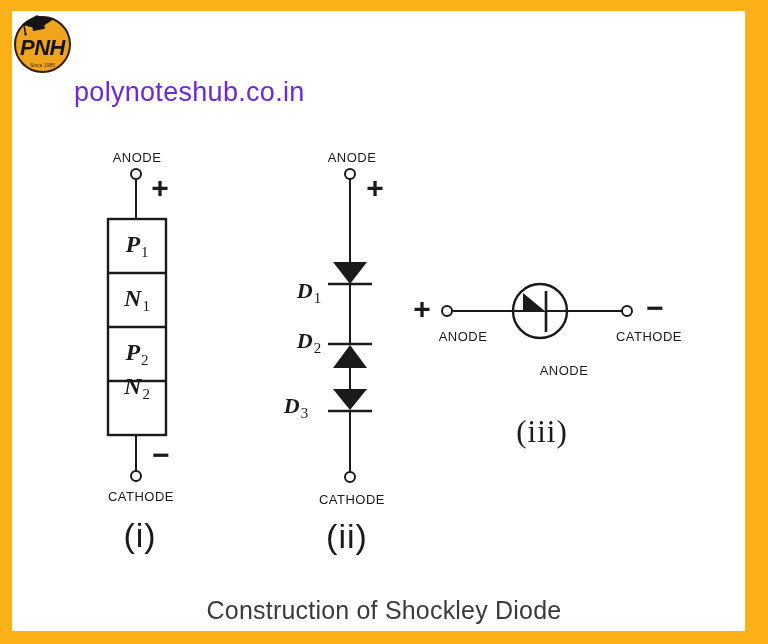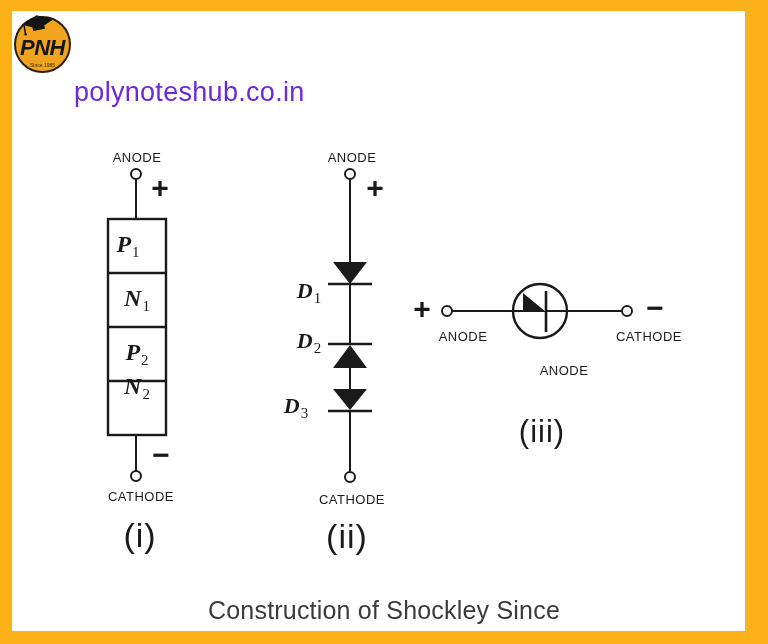--- a/index.html
+++ b/index.html
@@ -14,21 +14,21 @@
   }
   .art { position:absolute; left:0; top:0; }
 
   .lbl {
     position:absolute; transform:translate(-50%,-50%);
     color:#1a1a1a; white-space:nowrap; line-height:1;
   }
   .term-label { font-size:13px; font-weight:400; letter-spacing:0.5px; }
   .polarity   { font-size:30px; font-weight:700; }
   .roman      { font-size:34px; font-weight:400; letter-spacing:1px; }
-  .roman-sm   { font-size:31px; }
+  .roman-sm   { font-size:31px;font-family:Liberation Serif, serif; }
   .serif-lbl  {
     font-family:"Liberation Serif", serif; font-style:italic;
     font-size:24px; font-weight:600;
   }
   .serif-lbl sub {
     font-style:normal; font-weight:500; font-size:15px;
     vertical-align:-0.35em; margin-left:1px;
   }
   .d-lbl { font-size:22px; }
 
@@ -107,21 +107,21 @@
       <circle cx="4" cy="18" r="1.3" fill="#141414"></circle>
     </svg>
     <div class="logo-text">PNH</div>
     <div class="logo-tagline">Since 1985</div>
   </div>
   <div class="site-name">polynoteshub.co.in</div>
 
   <div class="lbl term-label" style="left:137px; top:157px">ANODE</div>
   <div class="lbl polarity" style="left:160px; top:188px">+</div>
 
-  <div class="lbl serif-lbl" style="left:128px; top:246px"><span>P</span><sub>1</sub></div>
+  <div class="lbl serif-lbl" style="left:137px; top:246px"><span>P</span><sub>1</sub></div>
   <div class="lbl serif-lbl" style="left:137px; top:300px"><span>N</span><sub>1</sub></div>
   <div class="lbl serif-lbl" style="left:137px; top:354px"><span>P</span><sub>2</sub></div>
   <div class="lbl serif-lbl" style="left:137px; top:388px"><span>N</span><sub>2</sub></div>
 
   <div class="lbl polarity" style="left:161px; top:455px">−</div>
   <div class="lbl term-label" style="left:141px; top:496px">CATHODE</div>
   <div class="lbl roman" style="left:140px; top:535px">(i)</div>
 
   <div class="lbl term-label" style="left:352px; top:157px">ANODE</div>
   <div class="lbl polarity" style="left:375px; top:188px">+</div>
@@ -133,14 +133,14 @@
   <div class="lbl term-label" style="left:352px; top:499px">CATHODE</div>
   <div class="lbl roman" style="left:347px; top:536px">(ii)</div>
 
   <div class="lbl polarity" style="left:422px; top:309px">+</div>
   <div class="lbl term-label" style="left:463px; top:336px">ANODE</div>
   <div class="lbl polarity" style="left:655px; top:308px">−</div>
   <div class="lbl term-label" style="left:649px; top:336px">CATHODE</div>
   <div class="lbl term-label" style="left:564px; top:370px">ANODE</div>
   <div class="lbl roman roman-sm" style="left:542px; top:431px">(iii)</div>
 
-  <div class="title">Construction of Shockley Since</div>
+  <div class="title">Construction of Shockley Diode</div>
 </div>
 
 </body></html>

